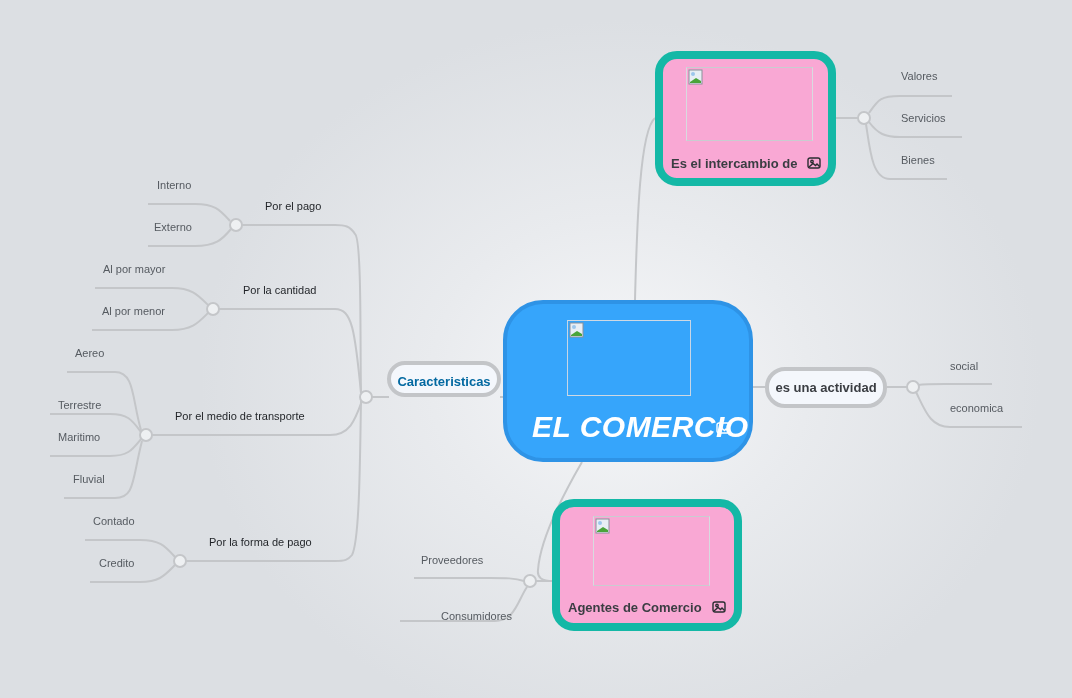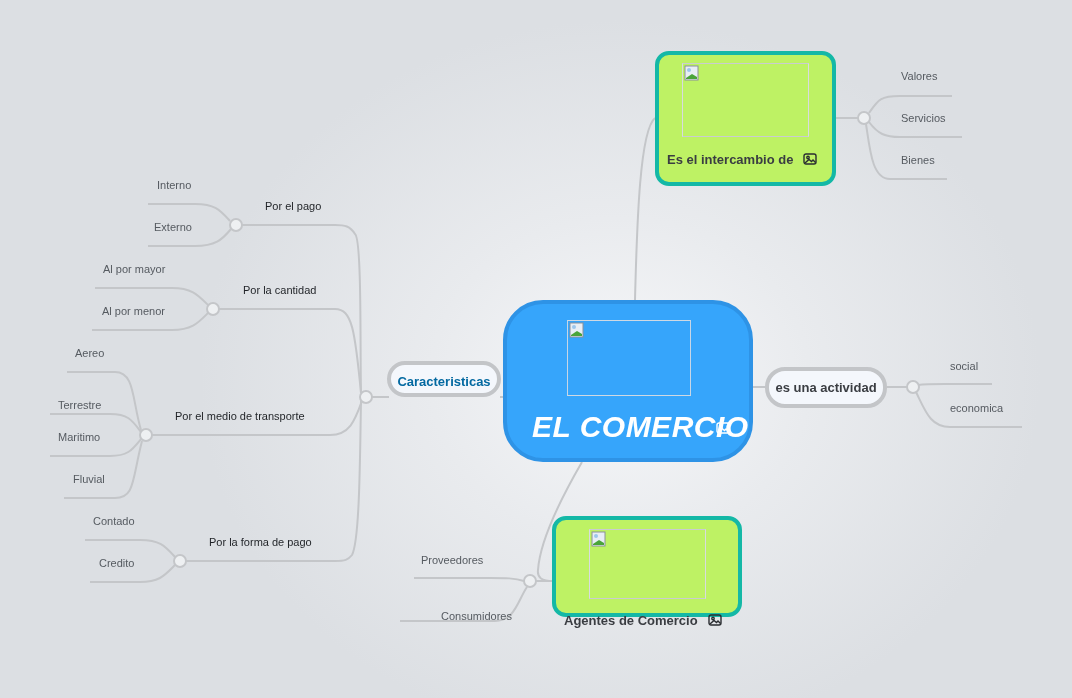--- a/index.html
+++ b/index.html
@@ -5,22 +5,22 @@
   html, body { margin:0; padding:0; }
   body {
     width:1072px; height:698px; overflow:hidden; position:relative;
     font-family:"Liberation Sans", sans-serif;
     background: radial-gradient(ellipse 420px 360px at 620px 380px, #f6f7f9 0%, #e9ebee 45%, #dcdfe3 100%);
   }
   #lines { position:absolute; left:0; top:0; width:1072px; height:698px; }
   .lbl { position:absolute; font-size:11px; color:#555a60; white-space:nowrap; line-height:16px; }
   .lbl.dark { color:#1f2226; }
   .node {
-    position:absolute; box-sizing:border-box; background:#bef264;
-    border:4px solid #14b8a6; border-radius:14px;
+    position:absolute; box-sizing:border-box; background:#f9a8d4;
+    border:8px solid #14b8a6; border-radius:22px;
   }
   .imgbox {
     position:absolute; box-sizing:border-box;
     border-top:1px solid #c9ccd0; border-bottom:1px solid #c9ccd0;
     border-left:1px solid #d8dbdf; border-right:1px solid #d8dbdf;
   }
   .broken {
     position:absolute; left:1px; top:1px; width:16px; height:16px;
   }
   .node-title { position:absolute; font-weight:bold; font-size:13px; color:#3a3d42; white-space:nowrap; }
@@ -127,21 +127,21 @@
 <div class="lbl" style="left:901px; top:68px;">Valores</div>
 <div class="lbl" style="left:901px; top:110px;">Servicios</div>
 <div class="lbl" style="left:901px; top:152px;">Bienes</div>
 
 <div class="pill" style="left:765px; top:367px; width:122px; height:41px; line-height:33px; color:#3a3d42;">
   <span>es una actividad</span>
 </div>
 <div class="lbl" style="left:950px; top:358px;">social</div>
 <div class="lbl" style="left:950px; top:400px;">economica</div>
 
-<div class="node" style="left:552px; top:516px; width:190px; height:101px;">
+<div class="node" style="left:552px; top:499px; width:190px; height:132px;">
   <div class="imgbox" style="left:33px; top:9px; width:117px; height:70px;">
     <svg class="broken" viewBox="0 0 16 16">
       <rect x="1" y="1" width="13" height="14" fill="#e8eef5" stroke="#8a9099"></rect>
       <path d="M2 13 L8 9 L13 12 L13 14 L2 14Z" fill="#4aa43a"></path>
       <circle cx="5" cy="5" r="2" fill="#9cc6ec"></circle>
     </svg>
   </div>
   <div class="node-title" style="left:8px; top:93px;">Agentes de Comercio</div>
   <svg class="pic-icon" style="left:152px; top:94px;" viewBox="0 0 14 12" fill="none" stroke="#2a2d31" stroke-width="1.4">
     <rect x="1" y="1" width="12" height="10" rx="2"></rect>

